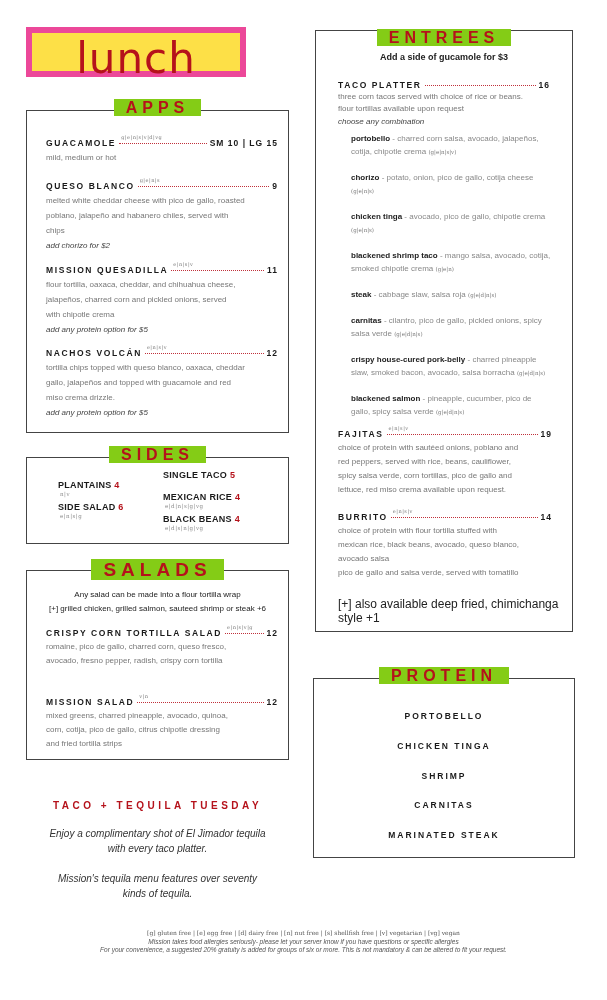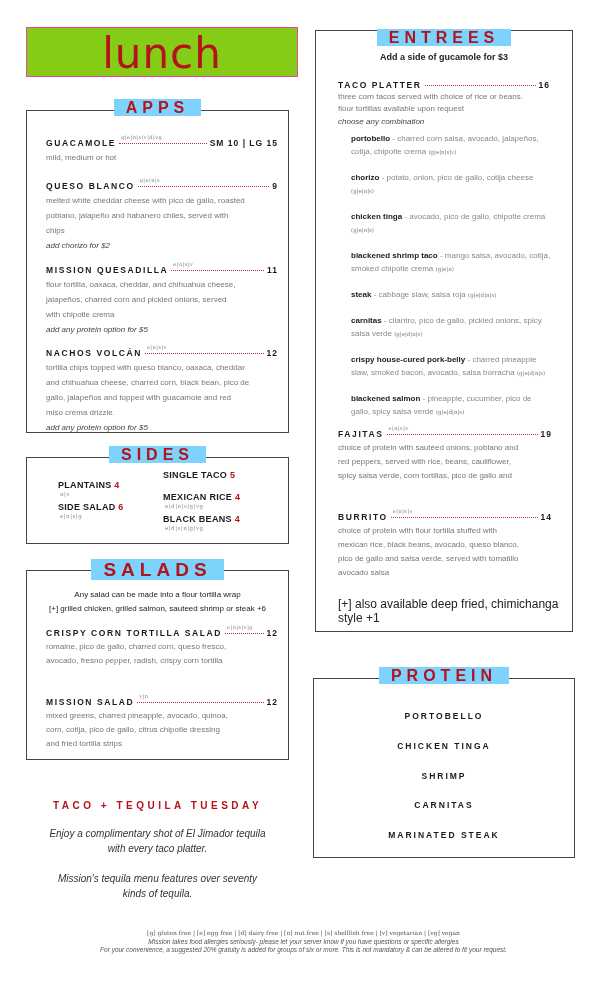--- a/index.html
+++ b/index.html
@@ -2,28 +2,28 @@
 <html><head>
 <meta charset="utf-8">
 <style>
   * { box-sizing: border-box; margin: 0; padding: 0; }
   html, body { width: 607px; height: 1000px; background: #ffffff; overflow: hidden; }
   body { position: relative; font-family: "Liberation Sans", sans-serif; color: #222; }
 
   .abs { position: absolute; }
 
   
-  .title-box { left: 26px; top: 27px; width: 272px; height: 50px; border: 1px solid #ec4899; background: #84cc16; }
+  .title-box { left: 26px; top: 27px; width: 220px; height: 50px; border: 6px solid #ec4899; background: #fde047; }
   .title-box::before { content: ""; position: absolute; left: 2px; top: -5px; width: 240px; height: 50px; border: 1px solid #e8c6c8; z-index: -1; }
   .title-box::after { content: ""; position: absolute; left: 4px; top: 3px; width: 240px; height: 50px; border: 1px solid #e8c6c8; z-index: -1; }
   .title-text { position: absolute; left: 0; right: 0; top: 1px; text-align: center; font-size: 42px; font-weight: 300; color: #b5121b; letter-spacing: 1px; font-family: "DejaVu Sans", sans-serif; font-weight: normal; transform: scaleY(1.0); }
 
   .section-box { border: 1.5px solid #444; }
   .section-title { position: absolute; left: 0; right: 0; text-align: center; font-weight: bold; color: #b5121b; letter-spacing: 5px; }
-  .section-title span { background: #7dd3fc; padding: 0 12px; }
+  .section-title span { background: #84cc16; padding: 0 12px; }
 
   .item-head { display: flex; align-items: baseline; font-size: 8.5px; font-weight: bold; letter-spacing: 1.6px; color: #1a1a1a; }
   .item-head .dots { flex: 1; border-bottom: 1px dotted #c0303a; margin: 0 3px; position: relative; height: 1px; transform: translateY(-2px); }
   .item-head .tag { position: absolute; left: 2px; top: -9px; font-family: "DejaVu Serif", serif; font-size: 5px; font-weight: normal; letter-spacing: 0.5px; color: #777; }
   .item-head .price { letter-spacing: 1px; }
   .desc { font-size: 8px; color: #777; line-height: 15px; margin-top: 2px; }
   .note { font-size: 8px; color: #444; font-style: italic; line-height: 15px; }
 
   .sub-item { font-size: 8px; line-height: 13px; color: #888; margin-bottom: 12px; }
   .sub-item b { color: #222; }
@@ -93,21 +93,20 @@
   <div class="abs" style="left:19px; top:237px; width:232px;">
     <div class="item-head">
         <span>NACHOS VOLCÁN</span>
         <span class="dots">
           <span class="tag">e|n|s|v</span>
         </span>
         <span class="price">12</span>
       </div>
     <div class="desc">
         <div>tortilla chips topped with queso blanco, oaxaca, cheddar</div>
-        <div>and chihuahua cheese, charred corn, black bean, pico de</div>
         <div>gallo, jalapeños and topped with guacamole and red</div>
         <div>miso crema drizzle.</div>
       </div>
     <div class="note">add any protein option for $5</div>
   </div>
 </div>
 
 <div class="abs section-box" style="left:26px; top:457px; width:263px; height:87px;">
   <div class="section-title" style="top:-12px; font-size:16px;"><span>SIDES</span></div>
   <div class="side" style="left:31px; top:22px;"><span>PLANTAINS</span> <span class="p">4</span><span class="tag">n|v</span></div>
@@ -198,36 +197,37 @@
         <span>FAJITAS</span>
         <span class="dots">
           <span class="tag">e|n|s|v</span>
         </span>
         <span class="price">19</span>
       </div>
     <div class="desc" style="line-height:14px;">
         <div>choice of protein with sautéed onions, poblano and</div>
         <div>red peppers, served with rice, beans, cauliflower,</div>
         <div>spicy salsa verde, corn tortillas, pico de gallo and</div>
+        <div>lettuce, red miso crema available upon request.</div>
       </div>
   </div>
 
   <div class="abs" style="left:22px; top:481px; width:214px;">
     <div class="item-head">
         <span>BURRITO</span>
         <span class="dots">
           <span class="tag">e|n|s|v</span>
         </span>
         <span class="price">14</span>
       </div>
     <div class="desc" style="line-height:14px;">
         <div>choice of protein with flour tortilla stuffed with</div>
         <div>mexican rice, black beans, avocado, queso blanco,</div>
+        <div>avocado salsa</div>
         <div>pico de gallo and salsa verde, served with tomatillo</div>
-        <div>avocado salsa</div>
       </div>
   </div>
 
   <div class="abs" style="left:22px; top:566px; font-size:12px; color:#222;">[+] also available deep fried, chimichanga style +1</div>
 </div>
 
 <div class="abs section-box" style="left:313px; top:678px; width:262px; height:180px;">
   <div class="section-title" style="top:-12px; font-size:16px;"><span>PROTEIN</span></div>
   <div class="abs protein-item" style="left:0; right:0; top:32px;">PORTOBELLO</div>
   <div class="abs protein-item" style="left:0; right:0; top:62px;">CHICKEN TINGA</div>

